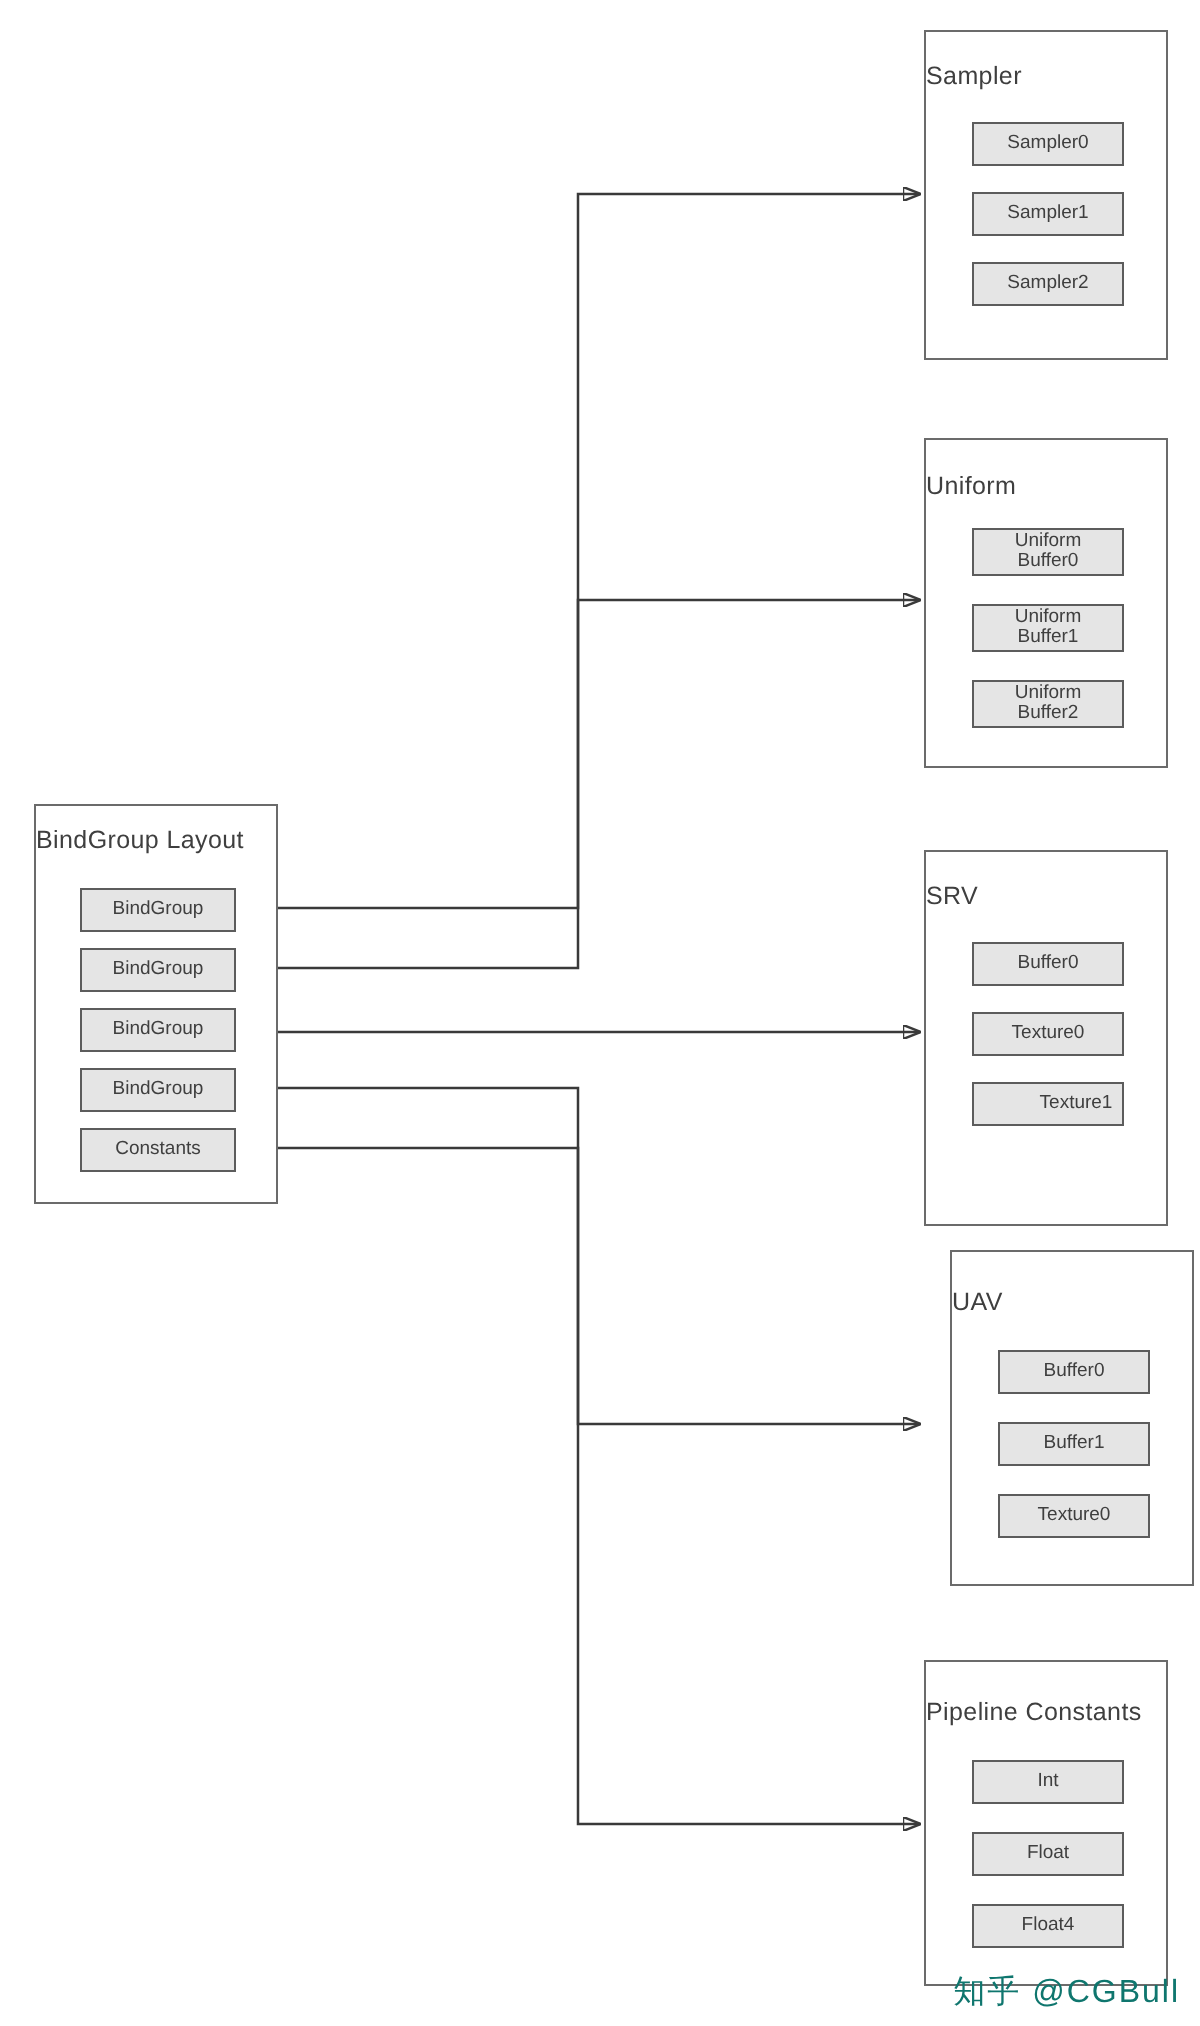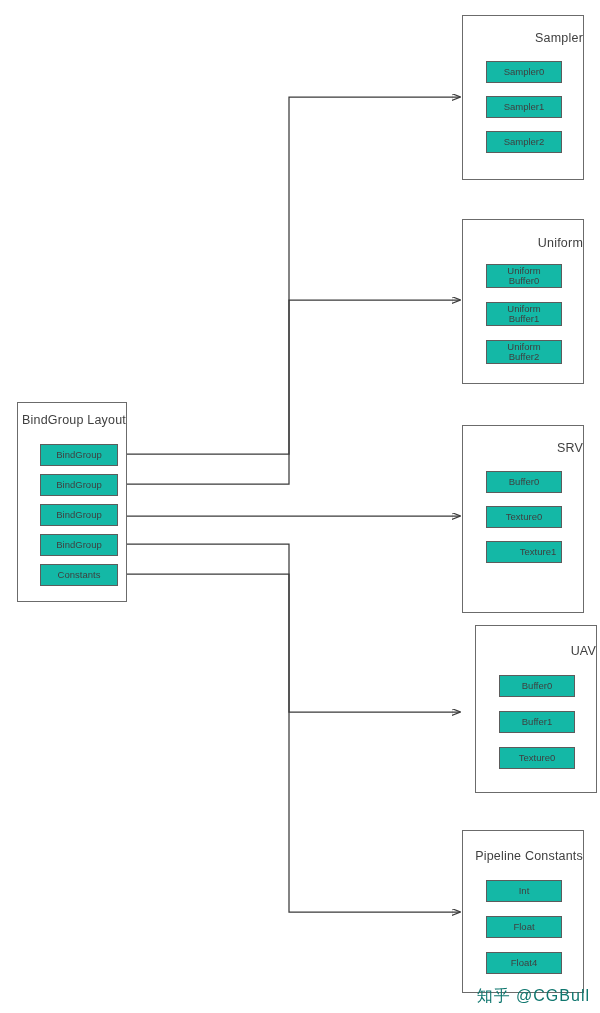--- a/index.html
+++ b/index.html
@@ -23,32 +23,32 @@
   .group-box {
     position: absolute;
     box-sizing: border-box;
     border: 1.4px solid #6b6b6b;
     background: #ffffff;
   }
   .group-title {
     position: absolute;
     left: 0;
     right: 0;
-    text-align: right;
+    text-align: left;
     font-size: 12.5px;
     color: #3f3f3f;
     letter-spacing: .2px;
     white-space: nowrap;
   }
   
   .item {
     position: absolute;
     box-sizing: border-box;
     border: 1.3px solid #5c5c5c;
-    background: #14b8a6;
+    background: #e5e5e5;
     display: flex;
     align-items: center;
     justify-content: center;
     text-align: center;
     font-size: 9.5px;
     line-height: 1.05;
     color: #3f3f3f;
     white-space: pre-line;
   }
   
@@ -93,21 +93,21 @@
 
     <path d="M117,484 L289,484 L289,300 L460,300" marker-end="url(#arrow)"></path>
 
     <path d="M117,516 L460,516" marker-end="url(#arrow)"></path>
 
     <path d="M117,544 L289,544 L289,712 L460,712" marker-end="url(#arrow)"></path>
 
     <path d="M117,574 L289,574 L289,912 L460,912" marker-end="url(#arrow)"></path>
   </svg>
 
-  <div class="group-box" style="left:17px; top:402px; width:110px; height:200px;">
+  <div class="group-box" style="left:17px; top:402px; width:122px; height:200px;">
     <div class="group-title" style="top:10px;">BindGroup Layout</div>
 
     <div class="item" style="left:22px; top:41px; width:78px; height:22px;">BindGroup</div>
     <div class="item" style="left:22px; top:71px; width:78px; height:22px;">BindGroup</div>
     <div class="item" style="left:22px; top:101px; width:78px; height:22px;">BindGroup</div>
     <div class="item" style="left:22px; top:131px; width:78px; height:22px;">BindGroup</div>
     <div class="item" style="left:22px; top:161px; width:78px; height:22px;">Constants</div>
   </div>
 
   <div class="group-box" style="left:462px; top:15px; width:122px; height:165px;">

